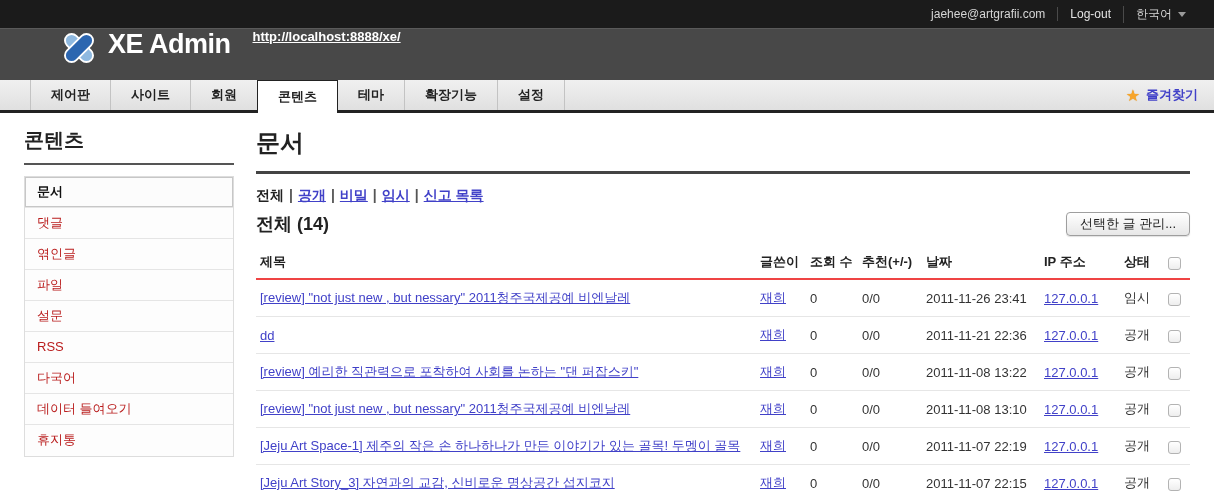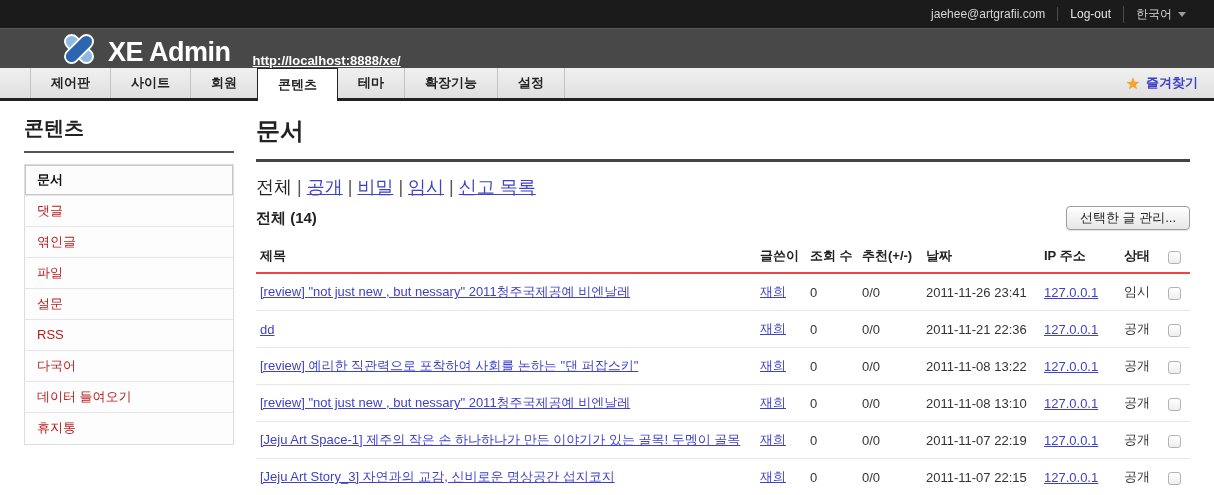--- a/index.html
+++ b/index.html
@@ -9,22 +9,22 @@
   
   .topbar { height:28px; background:#1b1b1b; display:flex; justify-content:flex-end;
     align-items:center; padding-right:16px; font-size:12px; color:#d6d6d6; }
   .topbar .seg { padding:0 12px; display:flex; align-items:center; gap:6px; }
   .topbar .seg + .seg { border-left:1px solid #4a4a4a; }
   .topbar a { color:#e4e4e4; text-decoration:none; }
   .caret { width:0; height:0; border-left:4px solid transparent; border-right:4px solid transparent;
     border-top:5px solid #9a9a9a; display:inline-block; }
 
   
-  .header { height:40px; background:#484848; border-top:1px solid #5a5a5a;
-    display:flex; align-items:flex-end; padding-left:60px; }
+  .header { height:52px; background:#484848; border-top:1px solid #5a5a5a;
+    display:flex; align-items:flex-start; padding-left:60px; }
   .logo { width:38px; height:38px; margin-right:10px; }
   .app-title { color:#fff; font-size:27px; font-weight:bold; letter-spacing:-0.5px; }
   .site-url { margin-left:22px; color:#fff; font-size:13px; font-weight:bold;
     text-decoration:underline; }
 
   
   .nav { height:33px; background:linear-gradient(#f0f0f0,#e0e0e0);
     border-bottom:3px solid #222; display:flex; align-items:stretch; padding-left:30px; position:relative; }
   .tab { display:flex; align-items:center; padding:0 20px; font-size:13px; font-weight:bold;
     color:#222; border-right:1px solid #c3c3c3; cursor:pointer; }
@@ -46,26 +46,26 @@
   .side-menu { border:1px solid #ddd; background:#fdfdfd; }
   .side-item { height:31px; line-height:30px; padding-left:12px; font-size:13px; color:#b91c1c;
     border-bottom:1px solid #e5e5e5; cursor:pointer; }
   .side-item:last-child { border-bottom:none; }
   .side-item.active { font-weight:bold; color:#111; background:#fcfcfc;
     box-shadow:inset 0 0 0 1px #c7c7c7; }
 
   
   .page-title { font-size:24px; font-weight:bold; color:#222; padding-bottom:12px;
     border-bottom:3px solid #444; }
-  .filters { margin-top:13px; font-size:18px; font-weight:normal; color:#333; }
+  .filters { margin-top:13px; font-size:14px; font-weight:bold; color:#333; }
   .filters .sep { color:#555; margin:0 5px; }
   .filters a.link { color:#4141c8; }
   .filters .plain { color:#222; text-decoration:none; }
   .toolbar { margin-top:7px; display:flex; justify-content:space-between; align-items:center; }
-  .total { font-size:15px; font-weight:bold; color:#222; }
+  .total { font-size:18px; font-weight:bold; color:#222; }
   .btn { font-size:13px; color:#222; padding:2px 13px; border:1px solid #9e9e9e; border-radius:4px;
     background:linear-gradient(#ffffff,#e7e7e7); box-shadow:0 1px 1px rgba(0,0,0,0.12); cursor:pointer;
     font-family:inherit; }
 
   
   table { width:100%; border-collapse:collapse; margin-top:10px; font-size:13px; table-layout:fixed; }
   th { text-align:left; font-weight:bold; color:#222; padding:7px 4px;
     border-bottom:2px solid #ef4444; white-space:nowrap; }
   td { padding:9px 4px; border-bottom:1px solid #e6e6e6; color:#333; white-space:nowrap;
     overflow:hidden; text-overflow:ellipsis; }

